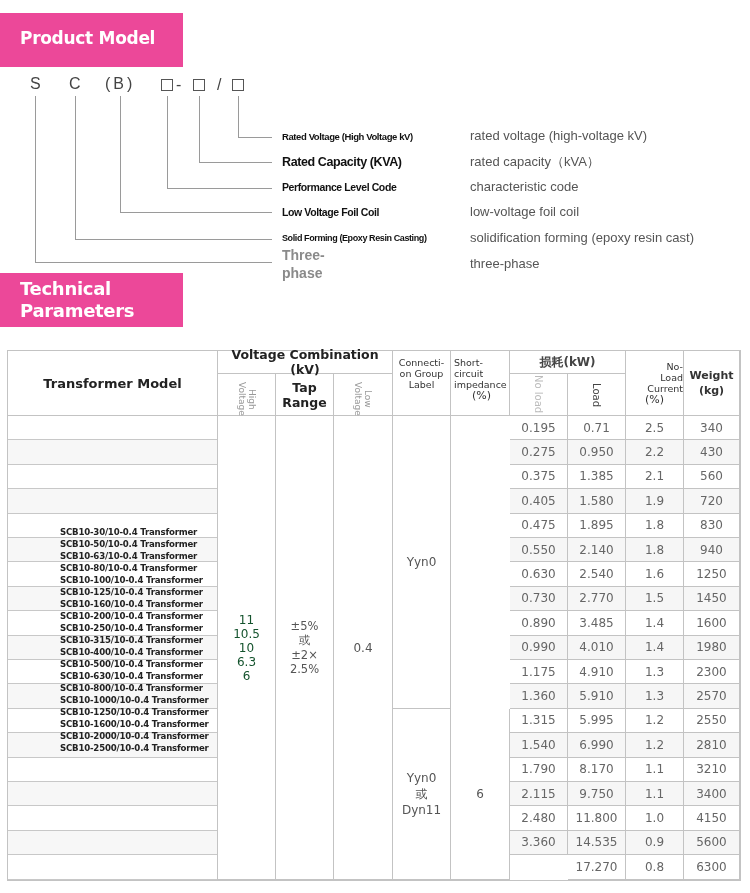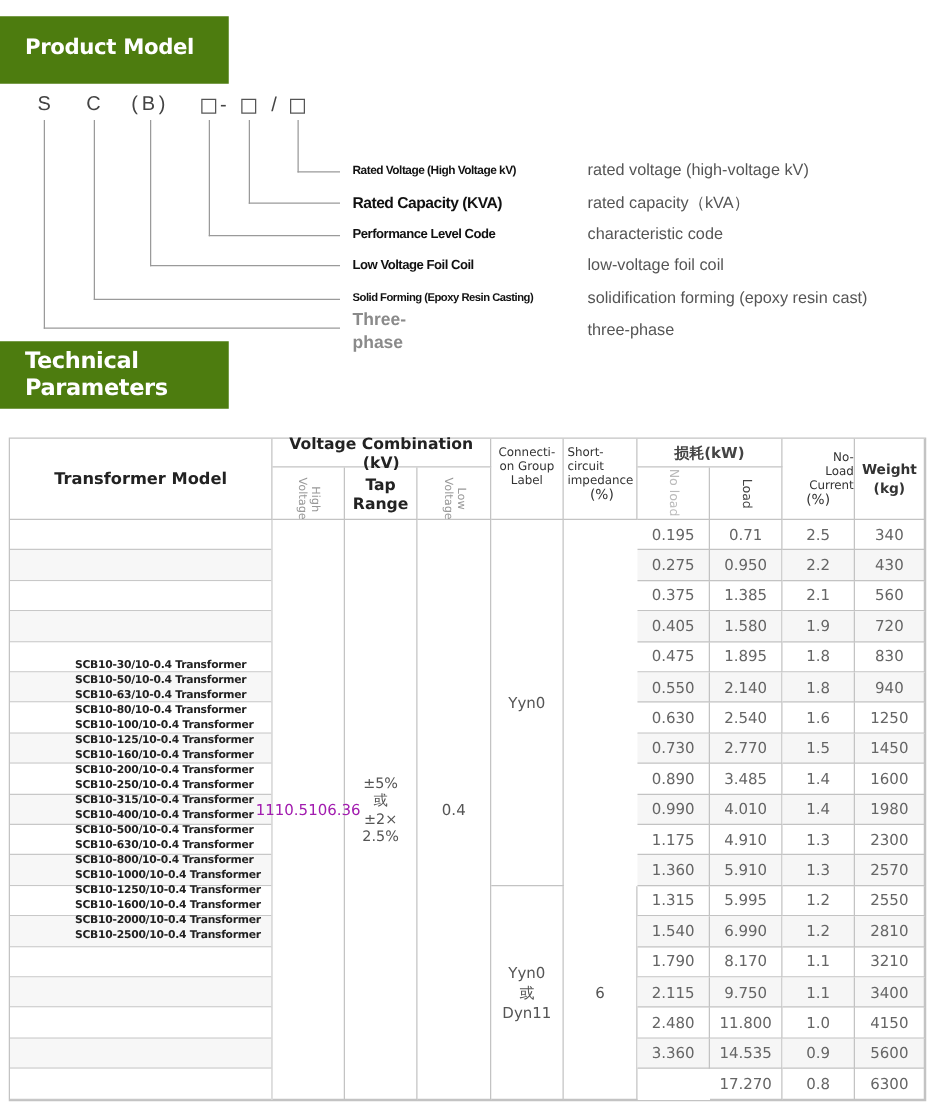--- a/index.html
+++ b/index.html
@@ -1,20 +1,20 @@
 <!DOCTYPE html>
 <html><head>
 <meta charset="utf-8">
 <style>
   * { box-sizing: border-box; margin: 0; padding: 0; }
   html, body { width: 750px; height: 893px; background: #ffffff; overflow: hidden; }
   body { position: relative; font-family: "Liberation Sans", "DejaVu Sans", sans-serif; color: #333; }
 
   .banner {
-    position: absolute; left: 0; background: #4d7c0f; color: #fff;
+    position: absolute; left: 0; background: #ec4899; color: #fff;
     font-family: "DejaVu Sans", sans-serif; font-weight: bold;
   }
   .banner-product { top: 13px; width: 183px; height: 54px; font-size: 17px; padding: 15px 0 0 20px; letter-spacing: -0.3px; }
   .banner-tech { top: 273px; width: 183px; height: 54px; font-size: 18px; line-height: 22px; padding: 5px 0 0 20px; letter-spacing: -0.3px; }
 
   .code-letter { position: absolute; top: 75px; font-size: 16px; color: #444; }
   .code-box { position: absolute; top: 79px; width: 12px; height: 12px; border: 1.5px solid #555; }
 
   .tree-line { position: absolute; background: #9a9a9a; }
 
@@ -180,21 +180,21 @@
       <div>SCB10-500/10-0.4 Transformer</div>
       <div>SCB10-630/10-0.4 Transformer</div>
       <div>SCB10-800/10-0.4 Transformer</div>
       <div>SCB10-1000/10-0.4 Transformer</div>
       <div>SCB10-1250/10-0.4 Transformer</div>
       <div>SCB10-1600/10-0.4 Transformer</div>
       <div>SCB10-2000/10-0.4 Transformer</div>
       <div>SCB10-2500/10-0.4 Transformer</div>
     </div>
 
-  <div class="cell" style="left:210px; top:65px; width:58px; height:464px; font-size:12px; line-height:14px; color:#a21caf;">
+  <div class="cell" style="left:210px; top:65px; width:58px; height:464px; flex-direction:column; font-size:12px; line-height:14px; color:#14532d;">
     <span>11</span>
     <span>10.5</span>
     <span>10</span>
     <span>6.3</span>
     <span>6</span>
   </div>
 
   <div class="cell" style="left:268px; top:65px; width:58px; height:464px; flex-direction:column; font-size:11.5px; line-height:14.5px; color:#555;">
     <span>±5%</span>
     <span>或</span>

